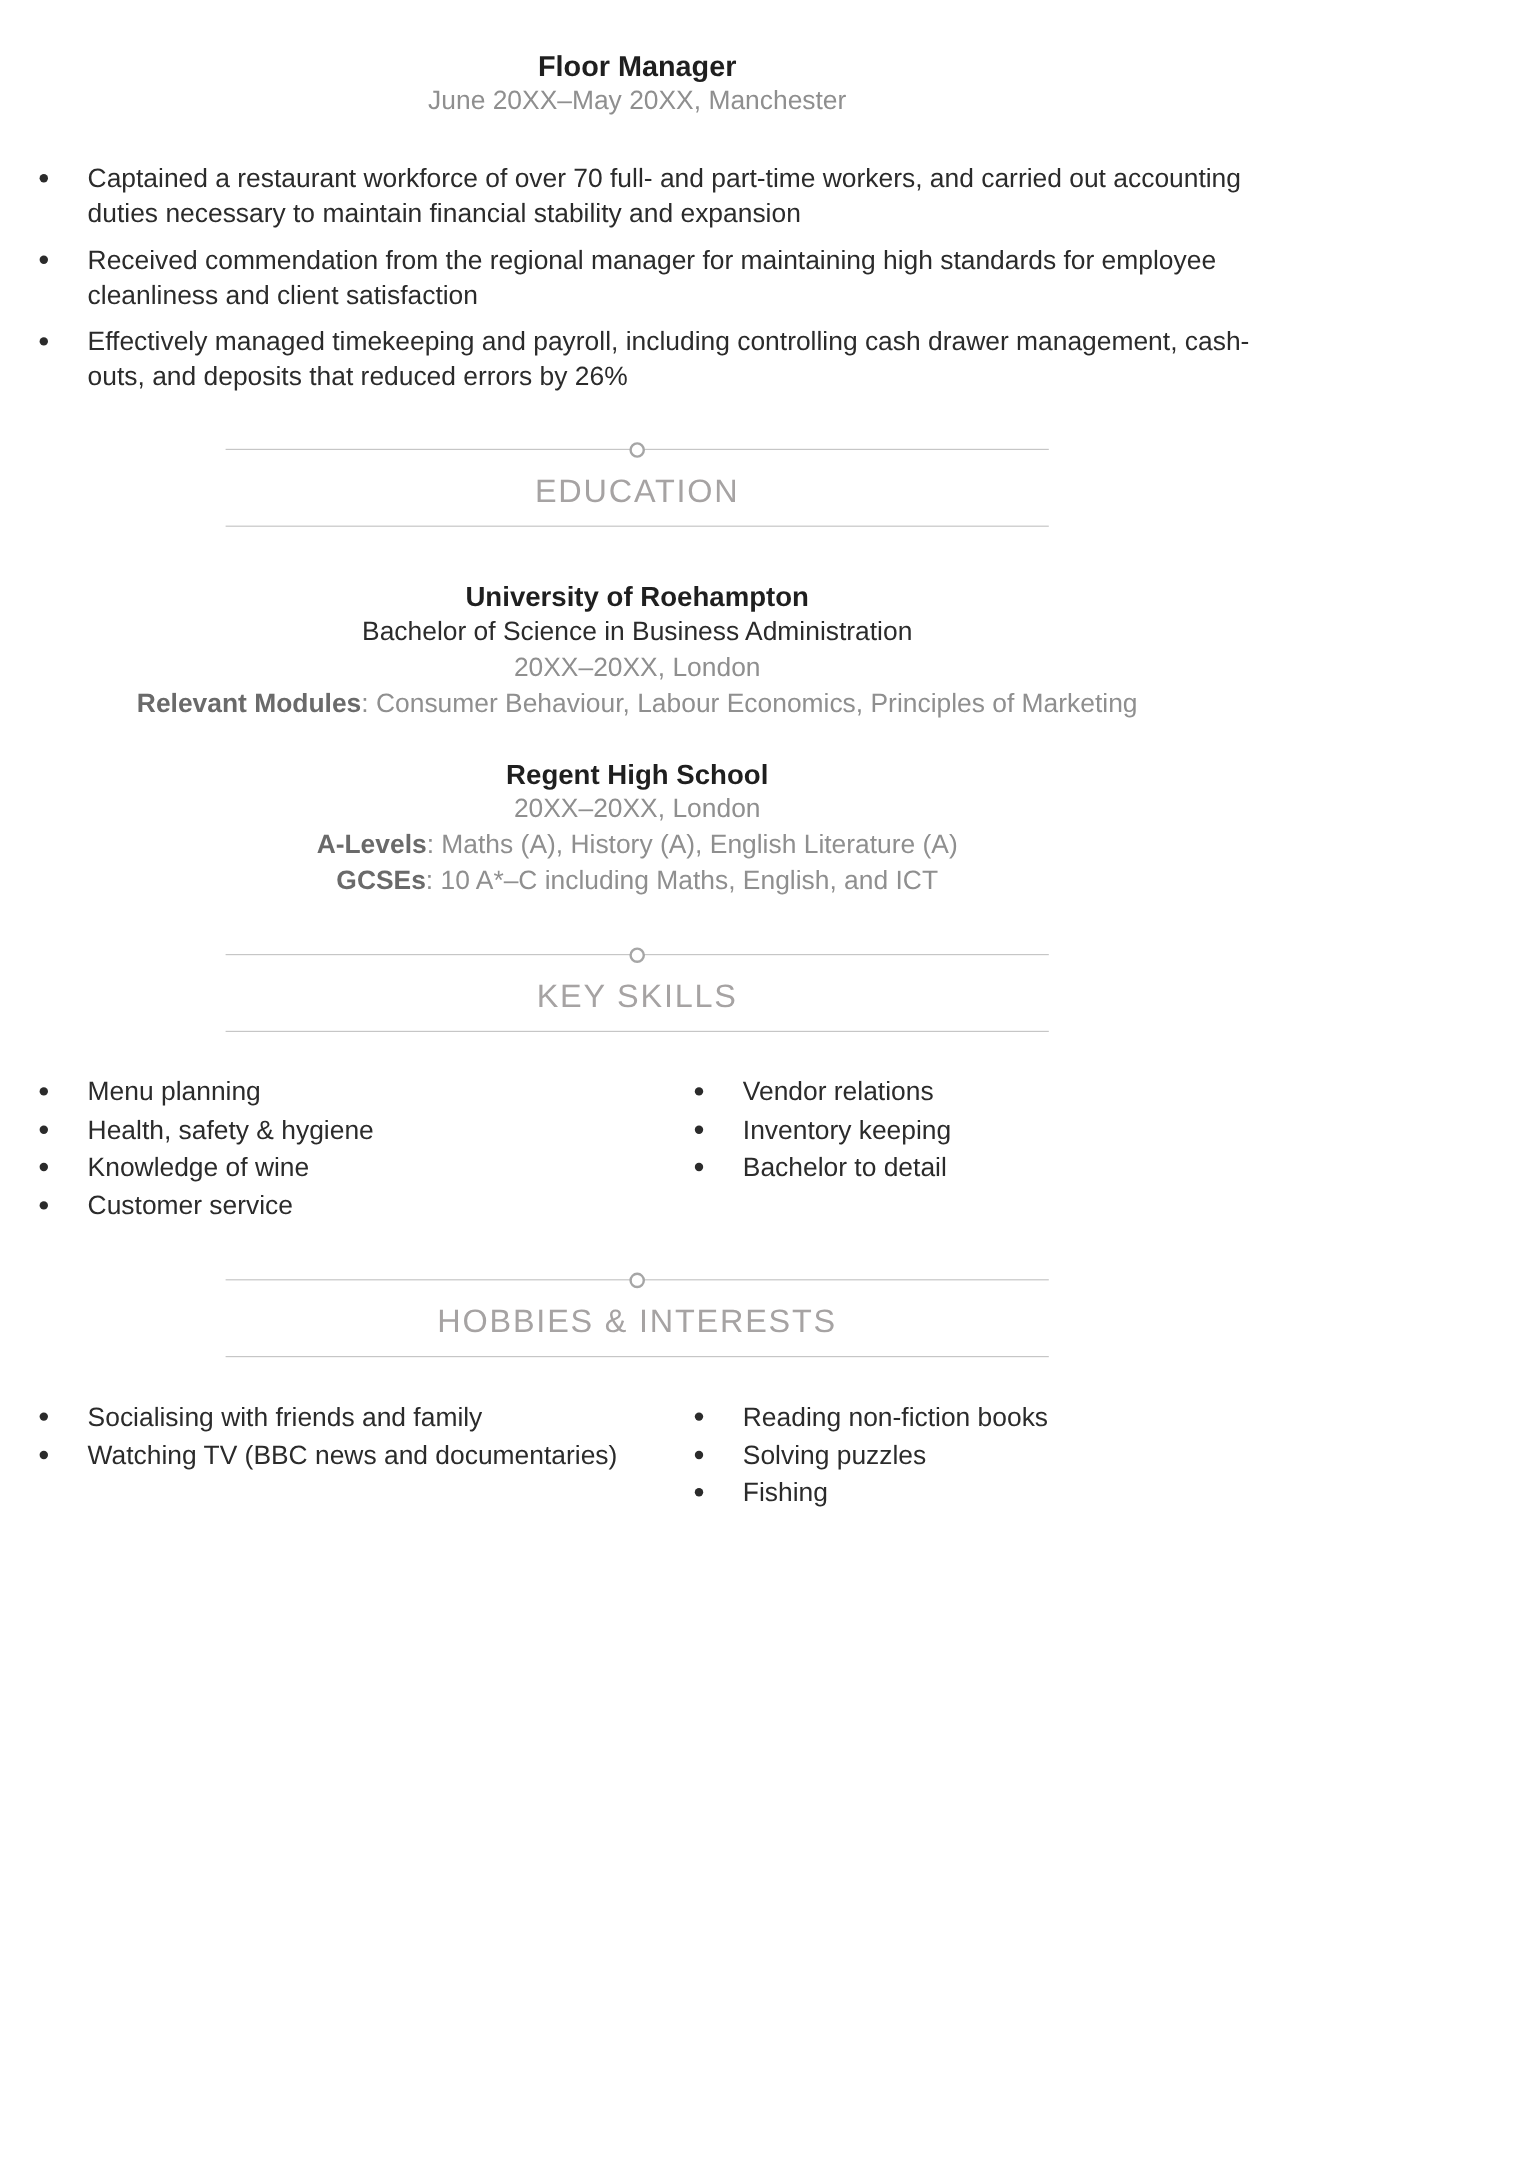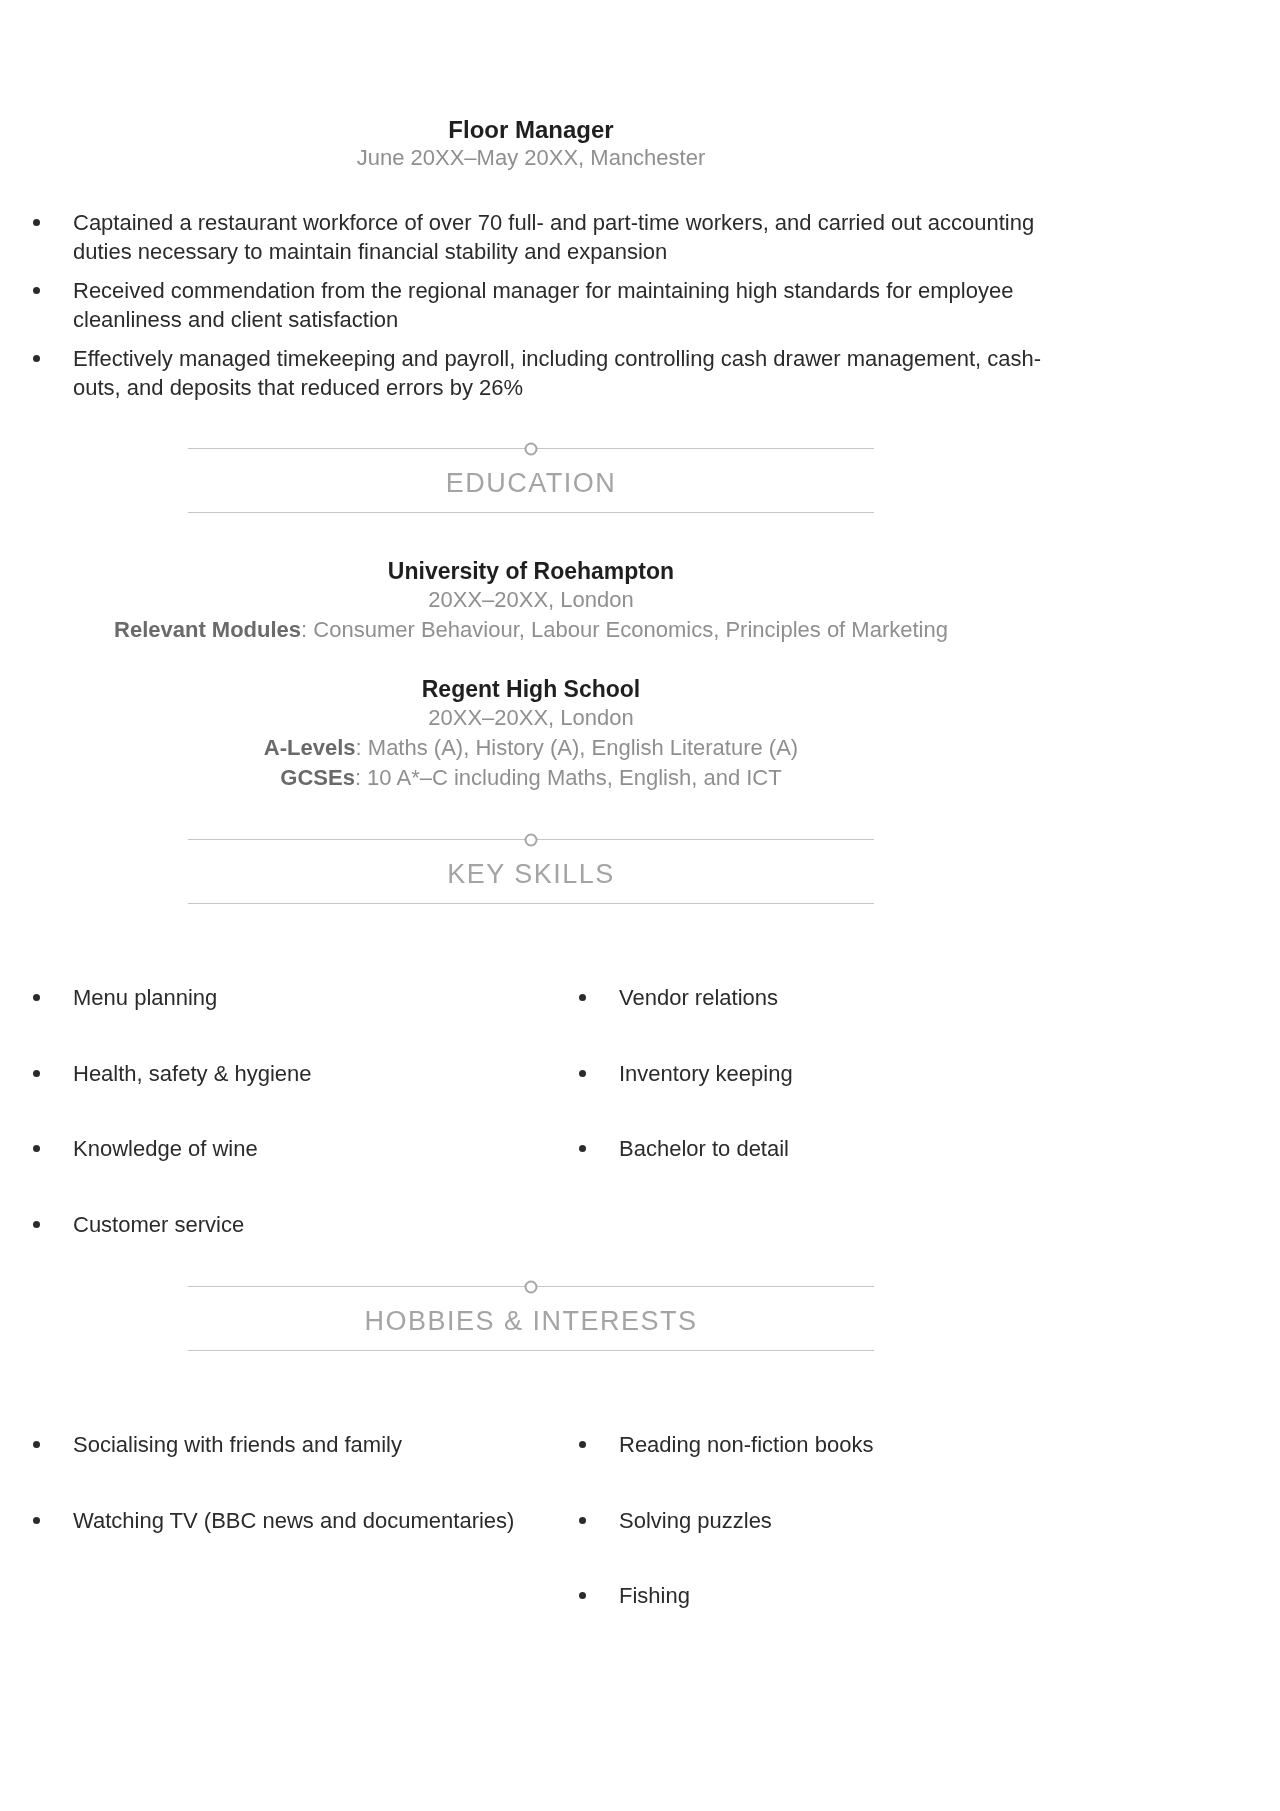--- a/index.html
+++ b/index.html
@@ -7,21 +7,21 @@
   body {
     width: 1280px;
     height: 1811px;
     font-family: "Liberation Sans", "DejaVu Sans", sans-serif;
     color: #2b2b2b;
     overflow: hidden;
   }
   .page {
     width: 1062px;
     height: 1811px;
-    padding-top: 116px;
+    padding-top: 42px;
     background: #ffffff;
   }
   .content {
     width: 1036px;
     margin: 0 auto;
   }
 
   
   .centered { text-align: center; }
   .job-title {
@@ -113,21 +113,20 @@
 
   
   .two-col {
     display: grid;
     grid-template-columns: 546px 1fr;
     margin-top: 34px;
   }
   .two-col ul.bullets li {
     line-height: 31.5px;
     margin-bottom: 0;
-    margin-top: 44px;
   }
   .two-col ul.bullets li::before { top: 12px; }
 </style>
 </head>
 <body>
 
 <div class="page">
   <div class="content">
 
     <section>
@@ -146,20 +145,21 @@
       <div class="rule">
         <span class="circle"></span>
       </div>
       <h2 class="section-title">EDUCATION</h2>
       <div class="rule"></div>
     </div>
 
     <section>
       <div class="edu-entry">
         <h3 class="school">University of Roehampton</h3>
+        <div class="edu-line">Bachelor of Science in Business Administration</div>
         <div class="edu-line muted">20XX–20XX, London</div>
         <div class="edu-line muted"><span class="edu-label">Relevant Modules</span><span>: Consumer Behaviour, Labour Economics, Principles of Marketing</span></div>
       </div>
 
       <div class="edu-entry second">
         <h3 class="school">Regent High School</h3>
         <div class="edu-line muted">20XX–20XX, London</div>
         <div class="edu-line muted"><span class="edu-label">A-Levels</span><span>: Maths (A), History (A), English Literature (A)</span></div>
         <div class="edu-line muted"><span class="edu-label">GCSEs</span><span>: 10 A*–C including Maths, English, and ICT</span></div>
       </div>

